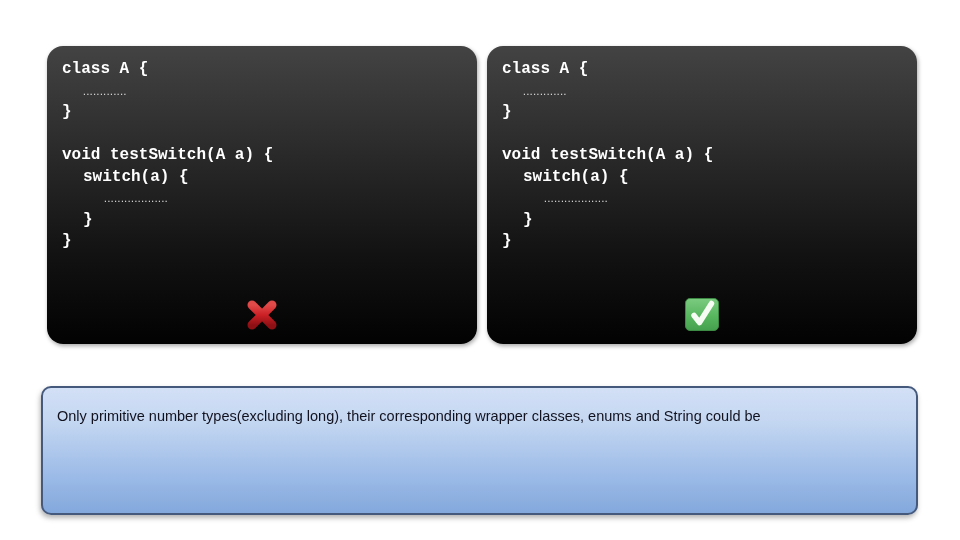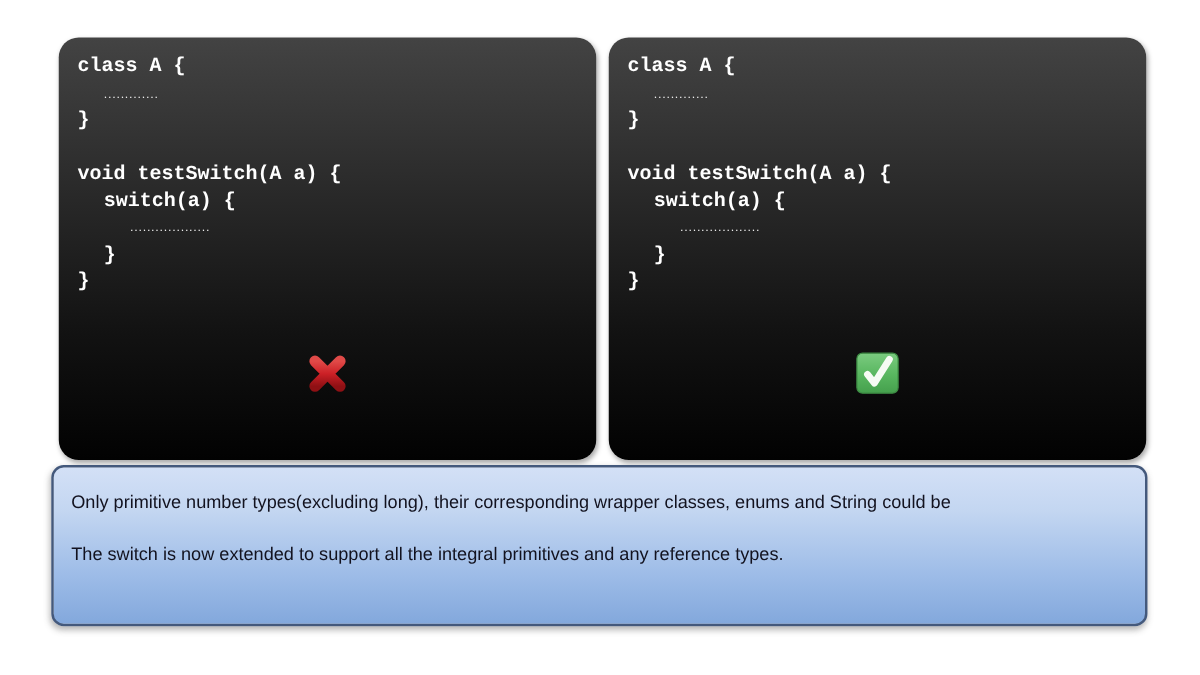--- a/index.html
+++ b/index.html
@@ -12,23 +12,23 @@
     font-family: "Liberation Sans", sans-serif;
   }
   .slide {
     position: relative;
     width: 960px;
     height: 540px;
     background: #ffffff;
   }
   .code-panel {
     position: absolute;
-    top: 30px;
+    top: 46px;
     width: 430px;
-    height: 338px;
+    height: 298px;
     border-radius: 16px;
     background: linear-gradient(180deg, #434343 0%, #2e2e2e 30%, #121212 70%, #020202 100%);
     box-shadow: 1px 2px 4px rgba(0,0,0,0.35);
     padding: 13px 0 0 15px;
     box-sizing: border-box;
   }
   .code-panel.left  { left: 47px; }
   .code-panel.right { left: 487px; }
 
   .code-block {
@@ -50,21 +50,21 @@
     position: absolute;
     left: 0;
     right: 0;
     top: 250px;
     display: flex;
     justify-content: center;
   }
   .note-box {
     position: absolute;
     left: 41px;
-    top: 372px;
+    top: 386px;
     width: 877px;
     height: 129px;
     box-sizing: border-box;
     border: 2px solid #44597c;
     border-radius: 10px;
     background: linear-gradient(180deg, #d3e0f6 0%, #c3d6f1 28%, #9cbbe7 70%, #83a8dc 100%);
     box-shadow: -1px 3px 5px rgba(90,90,90,0.45);
     padding: 18px 14px 0 14px;
   }
   .note-text {
@@ -134,17 +134,16 @@
           <path d="M10 19.5 L15.5 26.5 L27.5 7.5" stroke="#f6fbf4" stroke-width="5.5" fill="none" stroke-linecap="round" stroke-linejoin="round"></path>
         </svg>
       </span>
     </div>
   </div>
 
   <div class="note-box">
     <div class="note-text">
         <div class="note-line text">Only primitive number types(excluding long), their corresponding wrapper classes, enums and String could be</div>
         <div class="note-line blank"></div>
-        <div class="note-line text">The switch is now extended to support all the integral primitives and any reference types.</div>
       </div>
   </div>
 
 </div>
 
 </body></html>

